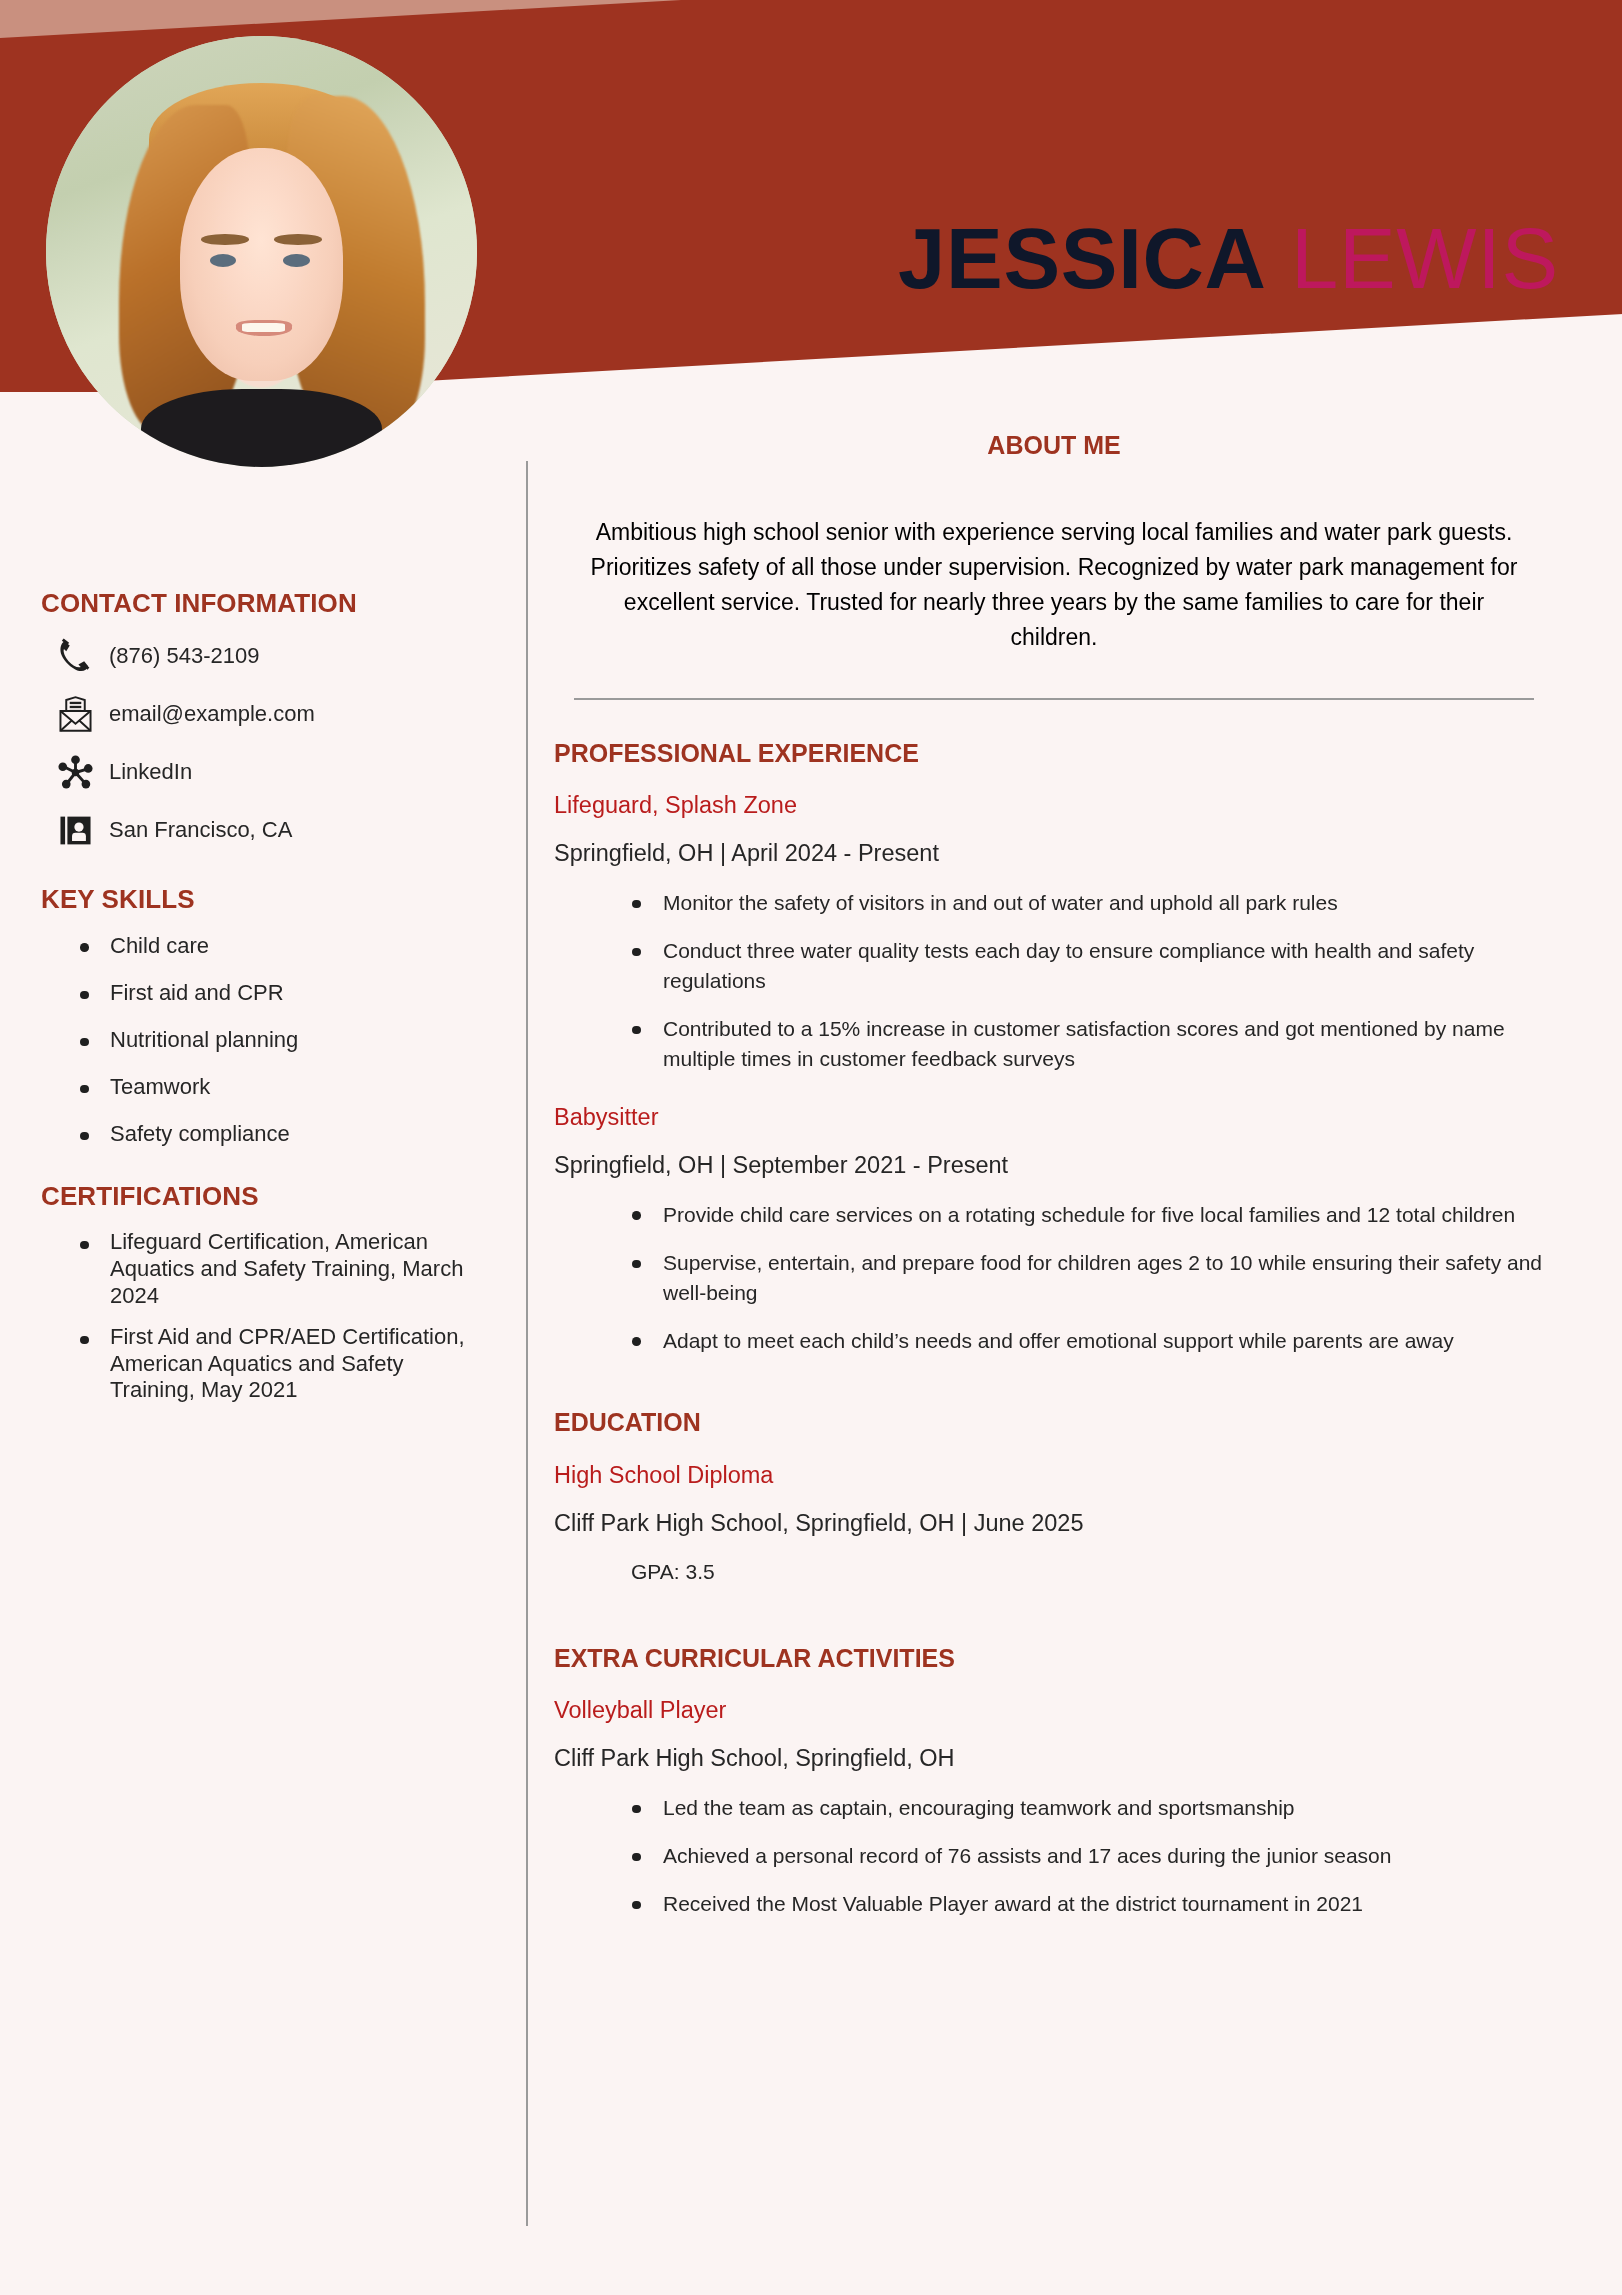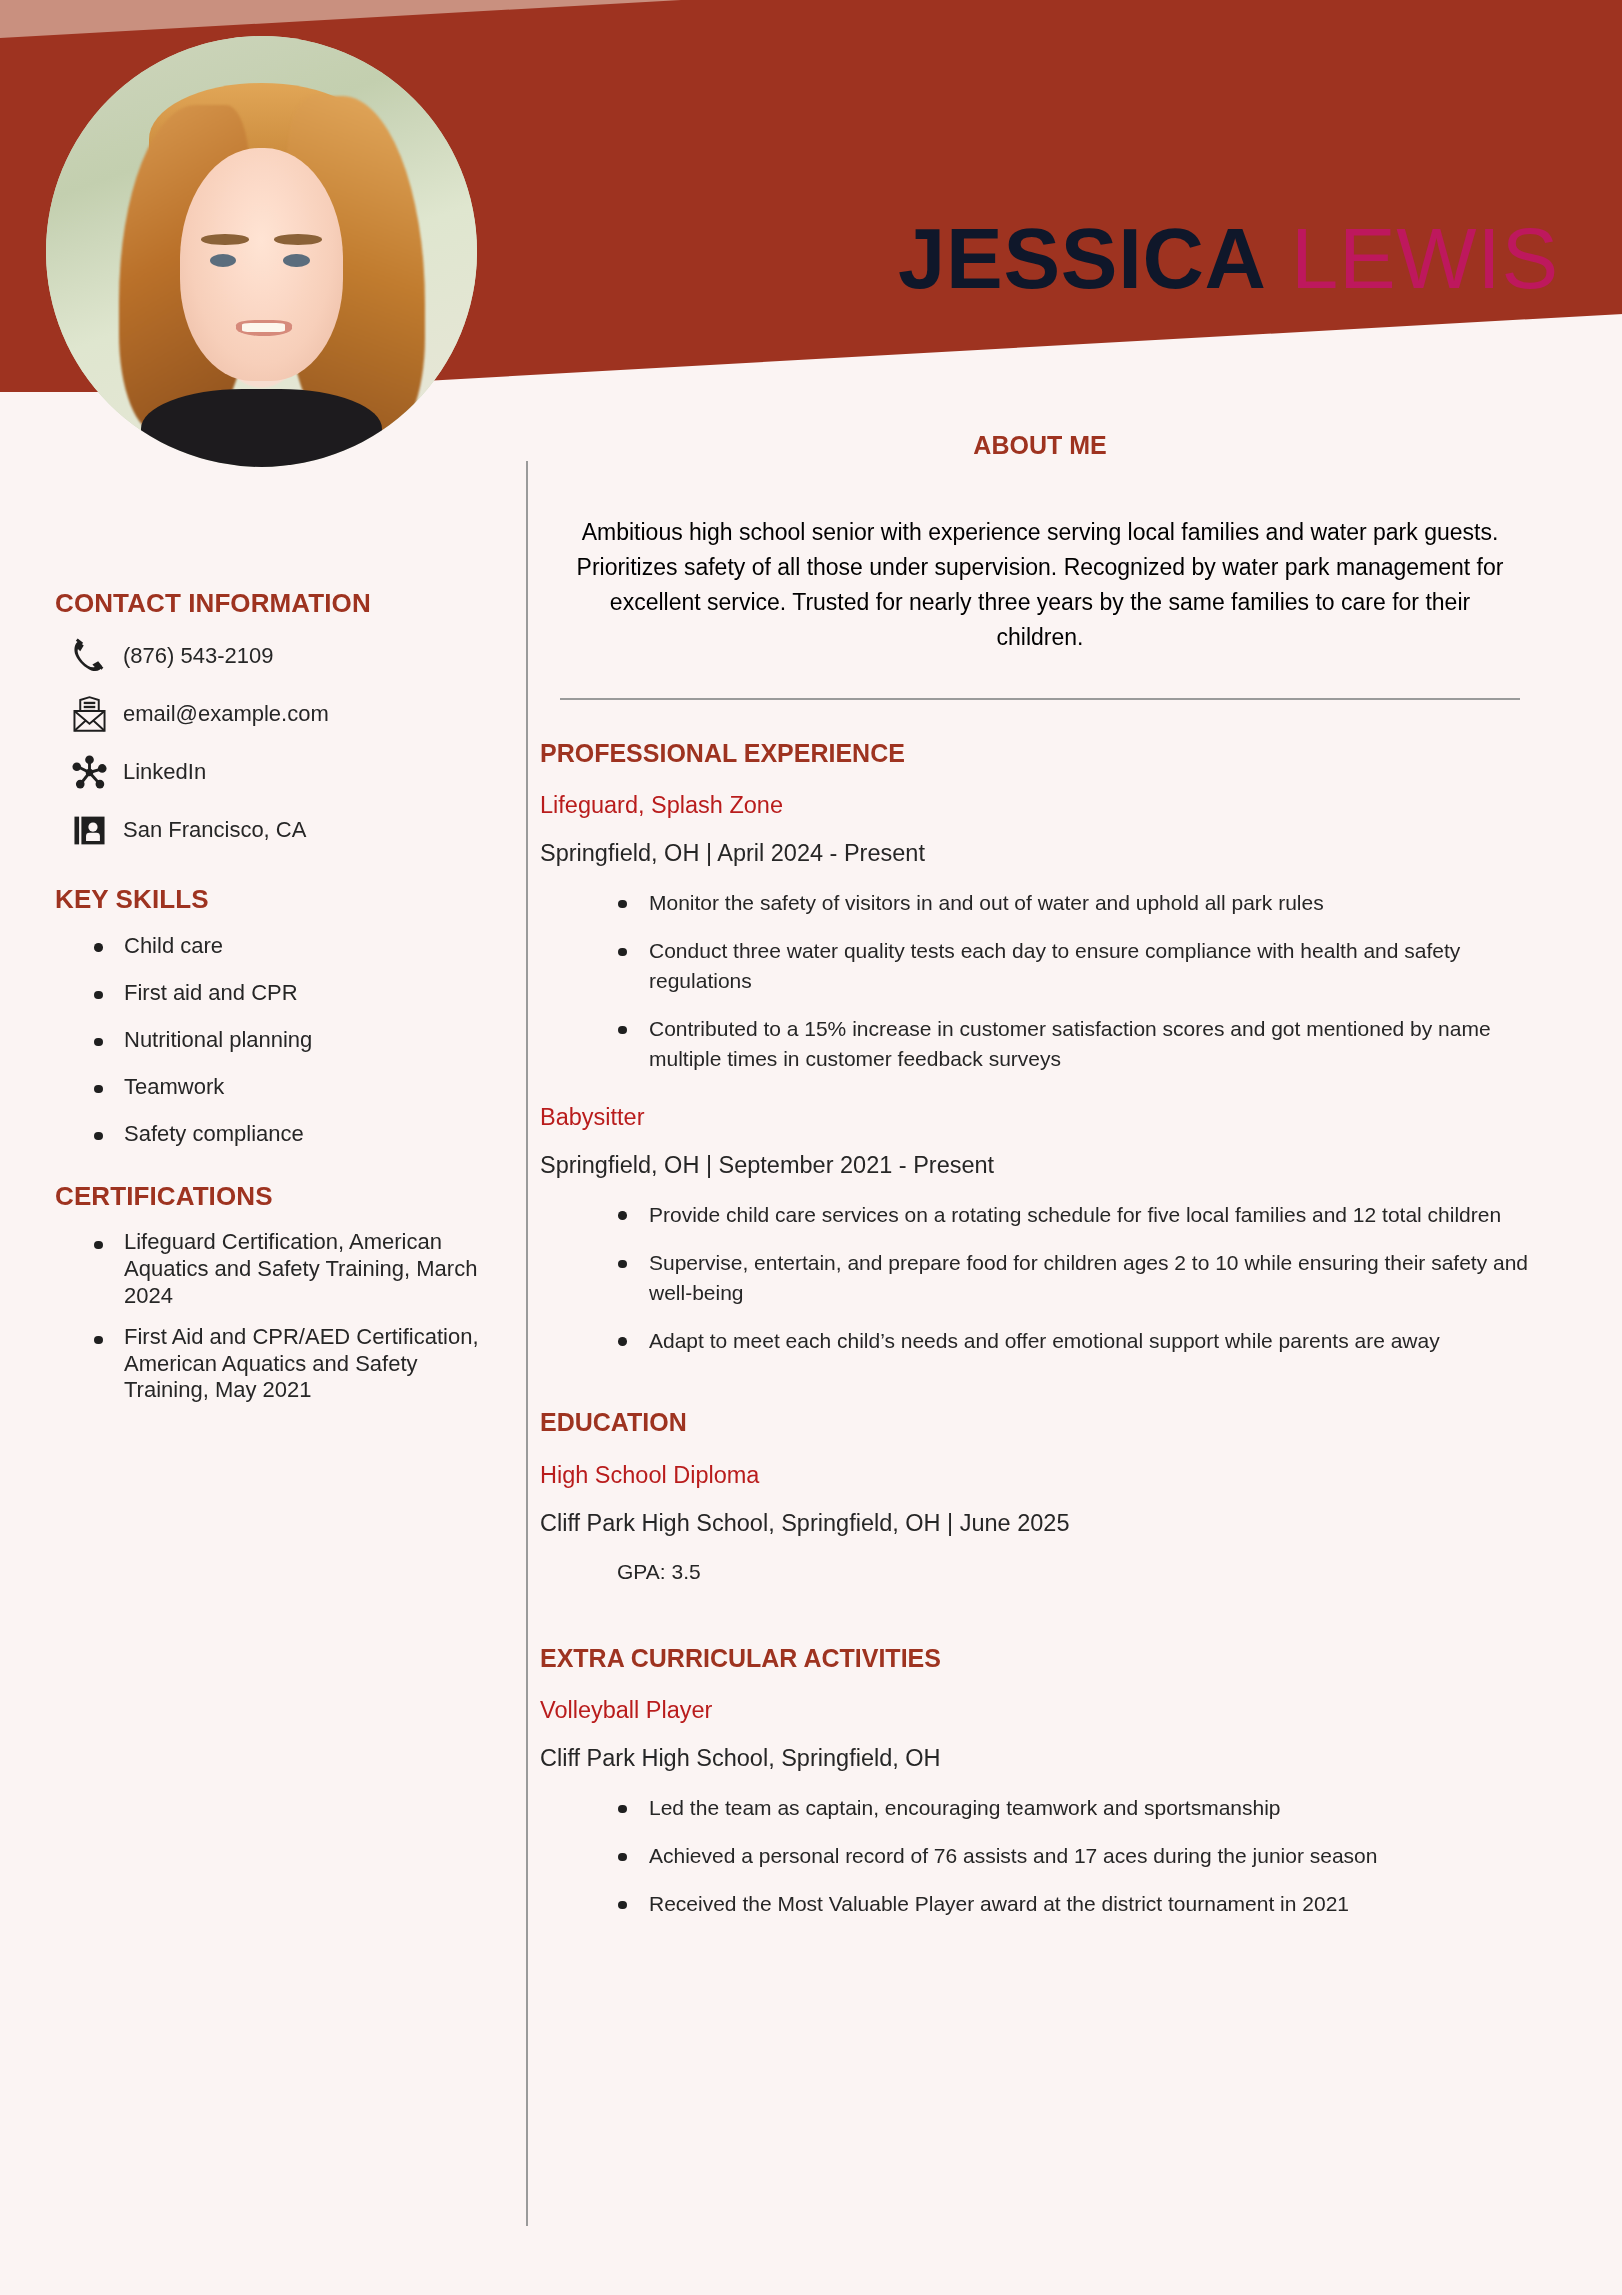--- a/index.html
+++ b/index.html
@@ -206,37 +206,37 @@
 
   .left-col {
     position: absolute;
     left: 41px;
     top: 588px;
     width: 451px;
     z-index: 4;
   }
   .right-col {
     position: absolute;
-    left: 540px;
+    left: 554px;
     top: 431px;
     width: 1000px;
     z-index: 4;
   }
 
   
   .sec-head {
     color: #9e3320;
     font-weight: 700;
     font-size: 26px;
     letter-spacing: 0.1px;
     margin: 0 0 17px 0;
   }
   .left-col .sec-head { font-size: 26px; }
 
-  .sec-block { margin-bottom: 33px; margin-left: 14px; }
+  .sec-block { margin-bottom: 33px; }
 
   
   .contact-list { margin: 0; padding: 0; list-style: none; }
   .contact-row {
     display: flex;
     align-items: center;
     margin-bottom: 17px;
     min-height: 41px;
   }
   .contact-icon {

